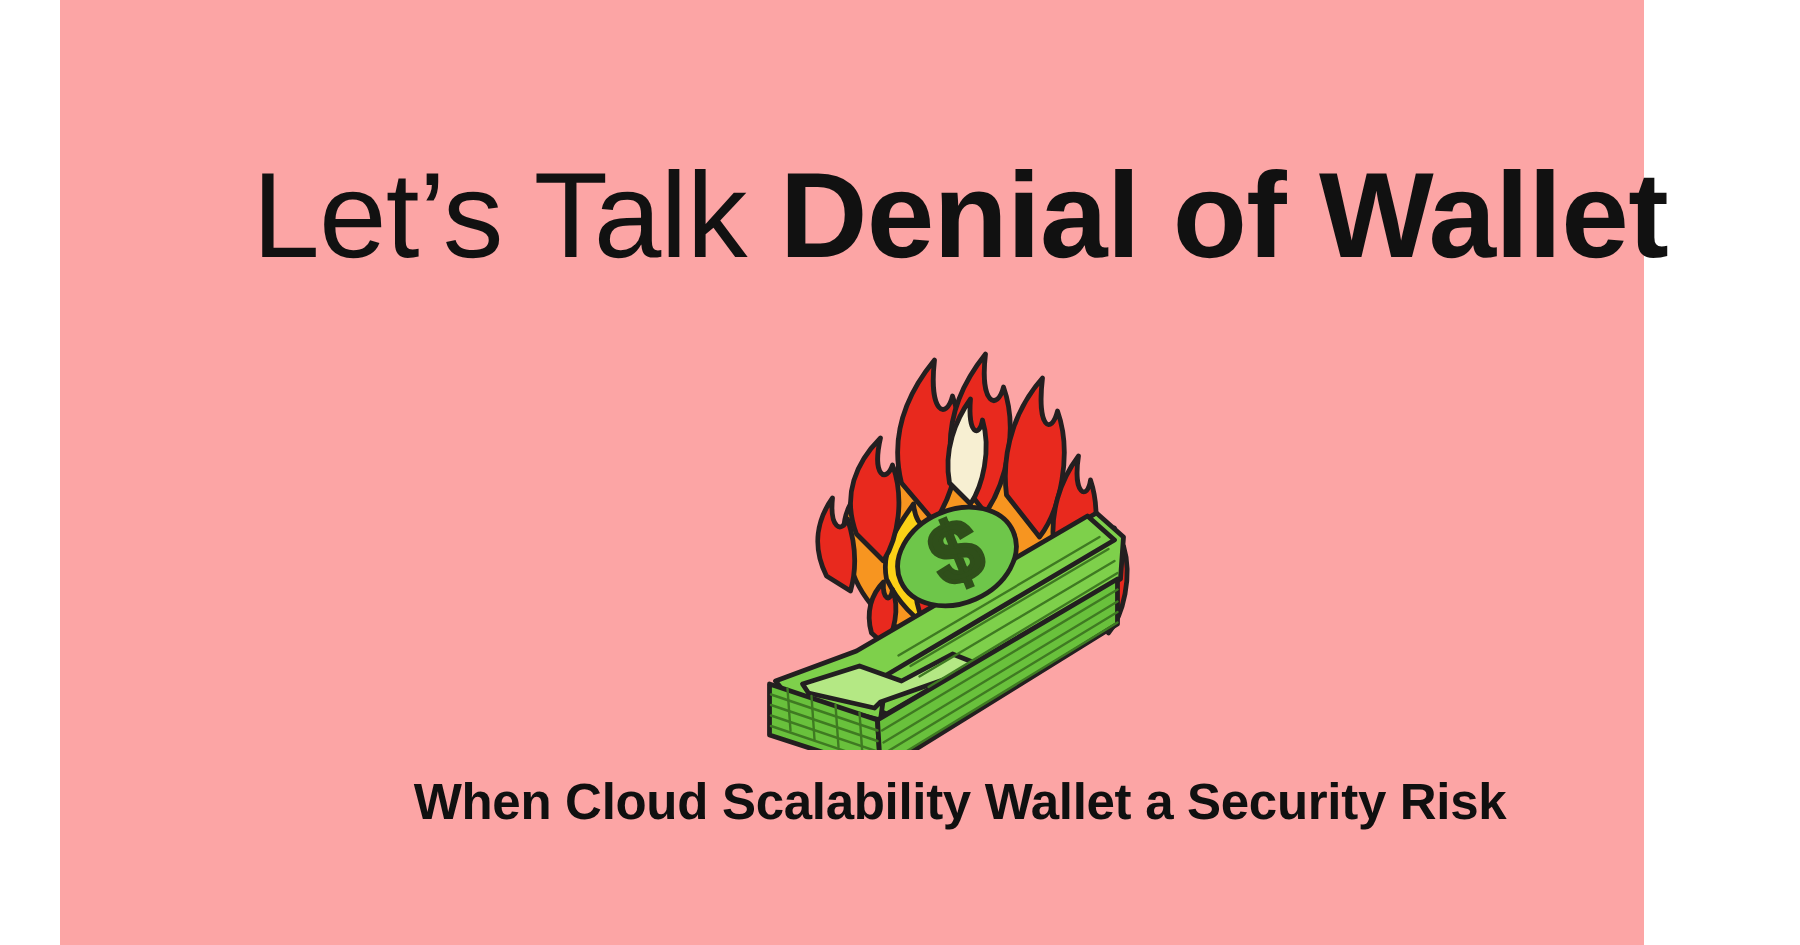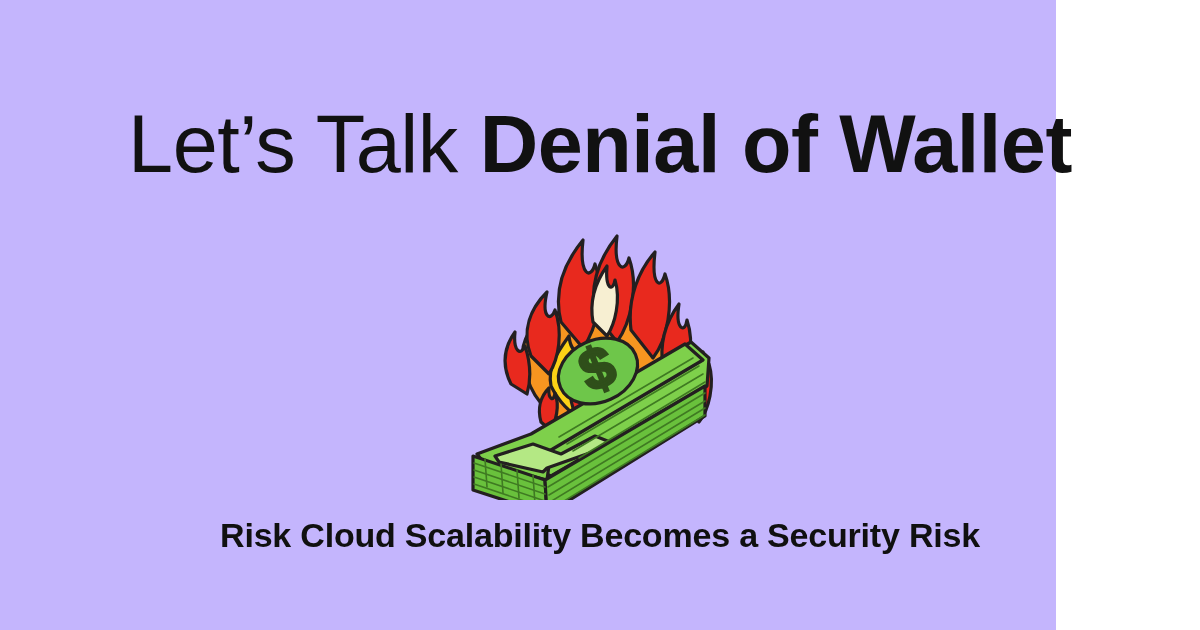--- a/index.html
+++ b/index.html
@@ -10,22 +10,23 @@
     width: 1200px;
     height: 630px;
     overflow: hidden;
     font-family: "Liberation Sans", sans-serif;
   }
 
   #banner {
     position: relative;
     width: 1056px;
     height: 630px;
-    background: #c4b5fd;
+    background: #fca5a5;
     box-sizing: border-box;
+    margin-left: 40px;
   }
 
   
   #title-block {
     position: absolute;
     left: 0;
     top: 104px;
     width: 1200px;
     text-align: center;
     white-space: nowrap;
@@ -222,16 +223,16 @@
         <ellipse cx="143" cy="153" rx="41" ry="31" transform="rotate(-24 143 153)" fill="#6ec64a"></ellipse>
       </g>
 
       <g transform="rotate(-22 143 152)">
         <text x="143" y="170" text-anchor="middle" font-family="'Liberation Sans', sans-serif" font-size="58" font-weight="700" fill="#2f4f1a" stroke="#2f4f1a" stroke-width="3">$</text>
       </g>
     </svg>
   </div>
 
   <div id="subtitle-block">
-    <span class="subtitle-text">Risk Cloud Scalability Becomes a Security Risk</span>
+    <span class="subtitle-text">When Cloud Scalability Wallet a Security Risk</span>
   </div>
 
 </div>
 
 </body></html>

